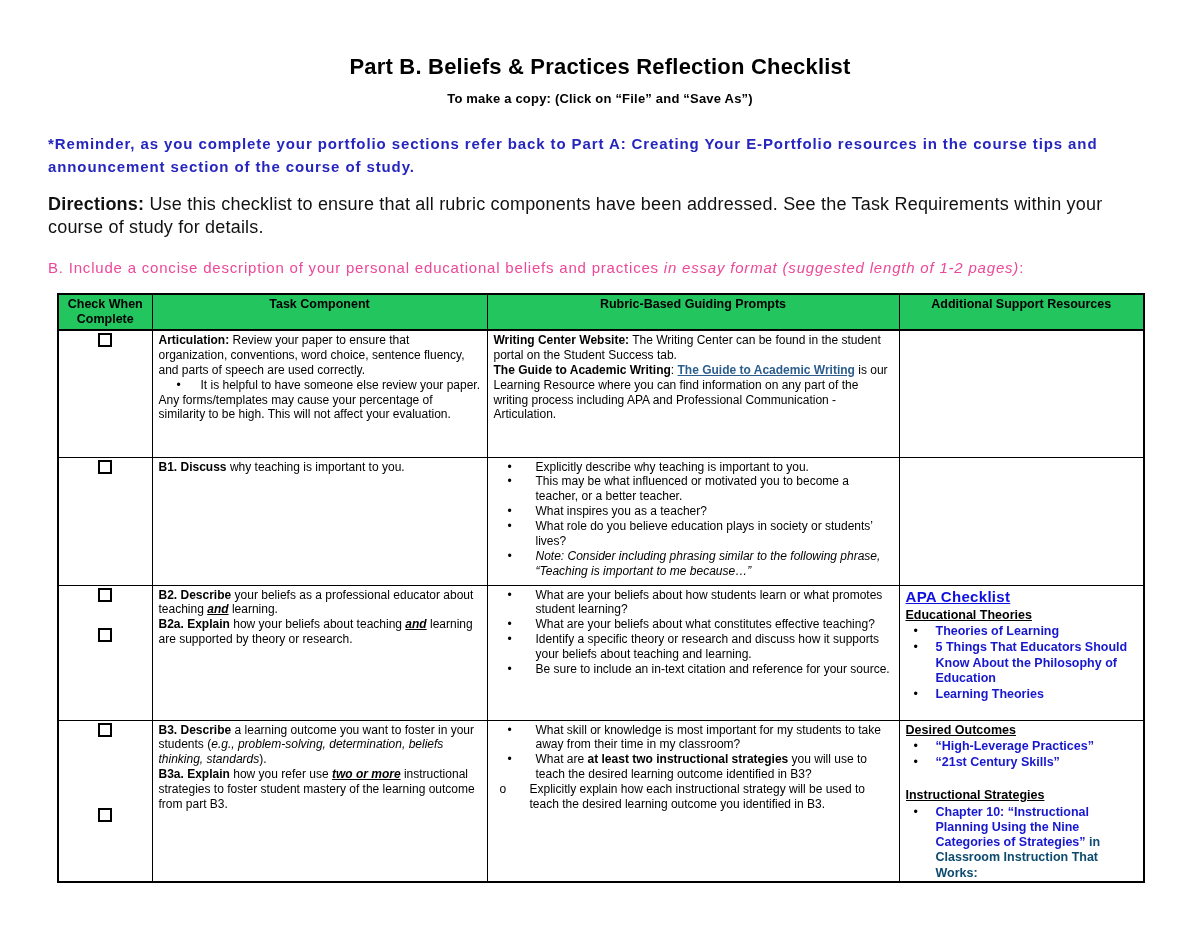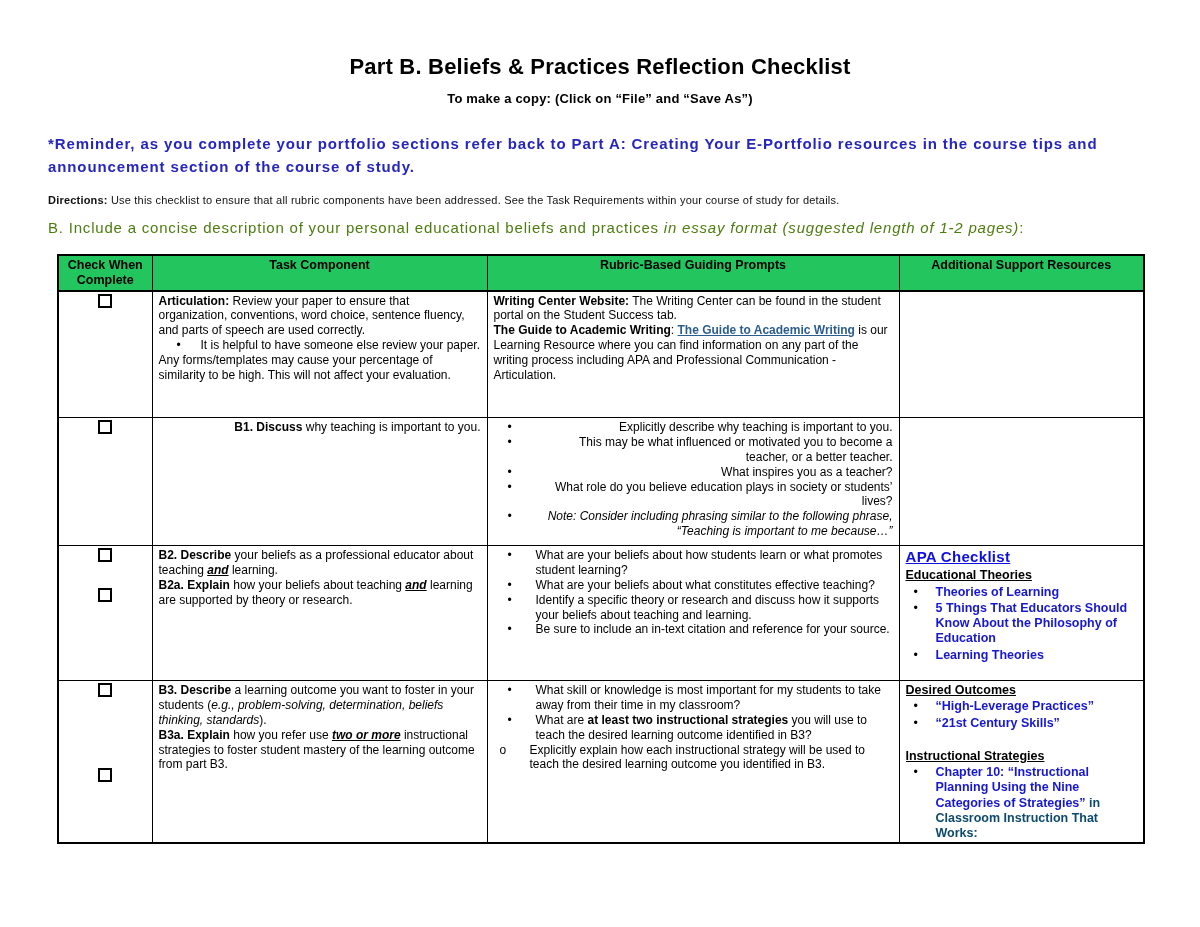--- a/index.html
+++ b/index.html
@@ -22,26 +22,26 @@
     text-align: center;
     font-size: 13px; font-weight: bold;
     margin-top: 11px; letter-spacing: 0.2px;
   }
   .reminder {
     color: #2626BE; font-weight: bold;
     font-size: 15px; letter-spacing: 0.9px;
     line-height: 1.5; margin-top: 27px;
   }
   .directions {
-    font-size: 11px; letter-spacing: 0.2px;
+    font-size: 18px; letter-spacing: 0.2px;
     line-height: 1.3; margin-top: 13px; color: #111;
   }
   .section-b {
     font-size: 15px; letter-spacing: 0.8px;
-    line-height: 1.35; margin-top: 1px; color: #4d7c0f;
+    line-height: 1.35; margin-top: 1px; color: #ec4899;
   }
   .video-row { text-align: center; margin-top: 21px; }
   .video-link {
     color: #1414E6; font-weight: bold; font-size: 15px;
     text-decoration: underline; letter-spacing: 0.2px; cursor: pointer;
   }
 
   table.checklist {
     border-collapse: collapse; table-layout: fixed;
     width: 1086px; margin: 7px 0 0 9px;
@@ -90,21 +90,21 @@
     margin-bottom: 2px; cursor: pointer;
   }
   .res-heading { font-weight: bold; text-decoration: underline; color: #000; }
   .res-bullet { position: relative; padding-left: 30px; margin-top: 1px; }
   .res-bullet::before { content: "\2022"; position: absolute; left: 8px; color: #000; }
   .res-link { color: #1717CE; font-weight: bold; cursor: pointer; }
   .res-plain { color: #0c4a6e; font-weight: bold; text-align: center; }
   .res-gap { margin-top: 18px; }
 
   .r1 td { height: 127px; }
-  .r2 td { height: 128px; text-align: right; }
+  .r2 td { height: 128px; }
   .r3 td { height: 135px; }
   .r4 td { height: 162px; }
 </style>
 </head>
 <body>
 
 <div class="page">
 
   <h1 class="doc-title">Part B. Beliefs &amp; Practices Reflection Checklist</h1>
 

